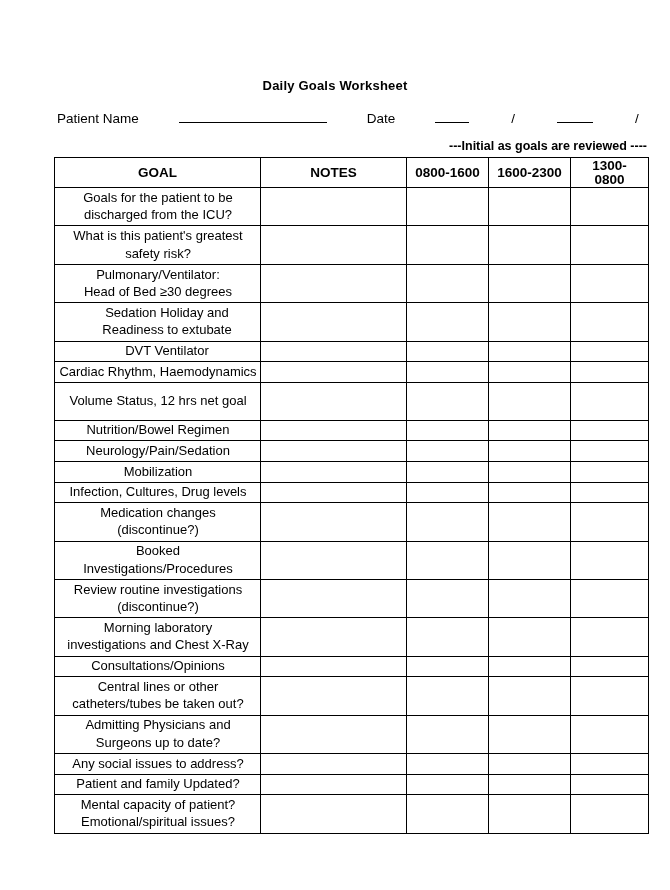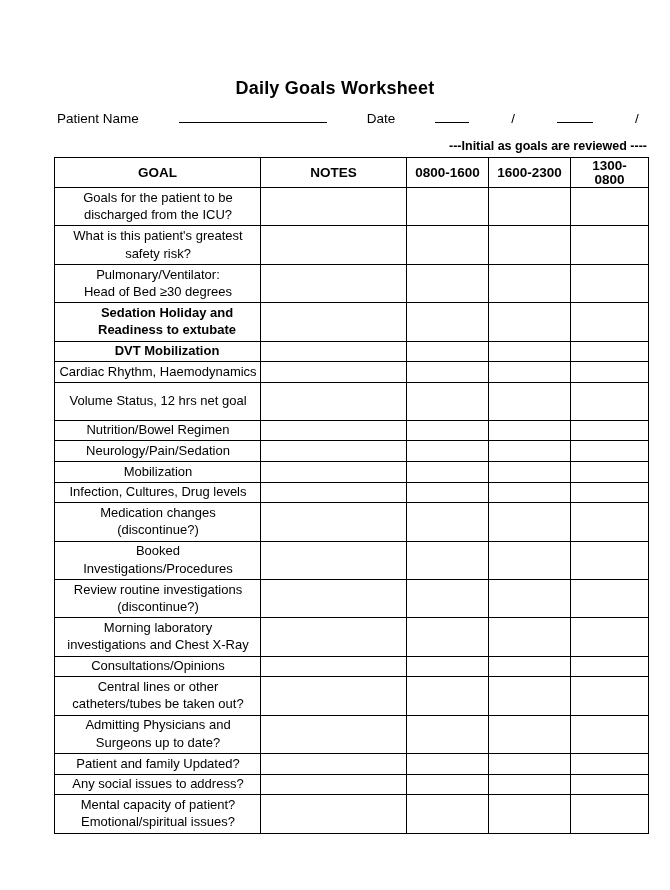--- a/index.html
+++ b/index.html
@@ -23,21 +23,21 @@
     background: #ffffff;
   }
 
   
   .title {
     position: absolute;
     left: 0;
     top: 78px;
     width: 670px;
     text-align: center;
-    font-size: 18px;
+    font-size: 13px;
     font-weight: bold;
     letter-spacing: 0.2px;
   }
 
   
   .patient-line {
     position: absolute;
     left: 57px;
     top: 111px;
     font-size: 13.5px;
@@ -97,21 +97,21 @@
     line-height: 14px;
   }
   thead th.wrap2 { line-height: 14px; }
 
   td.goal-cell {
     font-size: 13px;
     line-height: 17.4px;
     padding: 0px 3px 1px 4px;
     text-align: center;
   }
-  td.goal-cell.indent { padding-left: 22px; font-weight: bold; }
+  td.goal-cell.indent { padding-left: 22px; }
   td.goal-cell.tall   { height: 36px; }
   td.blank-cell { }
 
   tbody tr.r1 td { height: 18.6px; }
   tbody tr.r2 td { height: 36.4px; }
   tbody tr.r2c td { height: 36.4px; margin-left: 46px; }
   .goal-text { display: block; }
 </style>
 </head>
 <body>
@@ -189,21 +189,21 @@
             <span class="goal-text">Sedation Holiday and</span>
             <span class="goal-text">Readiness to extubate</span>
           </td>
           <td class="blank-cell"></td>
           <td class="blank-cell"></td>
           <td class="blank-cell"></td>
           <td class="blank-cell"></td>
         </tr>
         <tr class="r1">
           <td class="goal-cell indent">
-            <span class="goal-text">DVT Mobilization</span>
+            <span class="goal-text">DVT Ventilator</span>
           </td>
           <td class="blank-cell"></td>
           <td class="blank-cell"></td>
           <td class="blank-cell"></td>
           <td class="blank-cell"></td>
         </tr>
         <tr class="r1">
           <td class="goal-cell">
             <span class="goal-text">Cardiac Rhythm, Haemodynamics</span>
           </td>
@@ -321,30 +321,30 @@
             <span class="goal-text">Admitting Physicians and</span>
             <span class="goal-text">Surgeons up to date?</span>
           </td>
           <td class="blank-cell"></td>
           <td class="blank-cell"></td>
           <td class="blank-cell"></td>
           <td class="blank-cell"></td>
         </tr>
         <tr class="r1">
           <td class="goal-cell">
+            <span class="goal-text">Any social issues to address?</span>
+          </td>
+          <td class="blank-cell"></td>
+          <td class="blank-cell"></td>
+          <td class="blank-cell"></td>
+          <td class="blank-cell"></td>
+        </tr>
+        <tr class="r1">
+          <td class="goal-cell">
             <span class="goal-text">Patient and family Updated?</span>
-          </td>
-          <td class="blank-cell"></td>
-          <td class="blank-cell"></td>
-          <td class="blank-cell"></td>
-          <td class="blank-cell"></td>
-        </tr>
-        <tr class="r1">
-          <td class="goal-cell">
-            <span class="goal-text">Any social issues to address?</span>
           </td>
           <td class="blank-cell"></td>
           <td class="blank-cell"></td>
           <td class="blank-cell"></td>
           <td class="blank-cell"></td>
         </tr>
         <tr class="r2">
           <td class="goal-cell">
             <span class="goal-text">Mental capacity of patient?</span>
             <span class="goal-text">Emotional/spiritual issues?</span>

